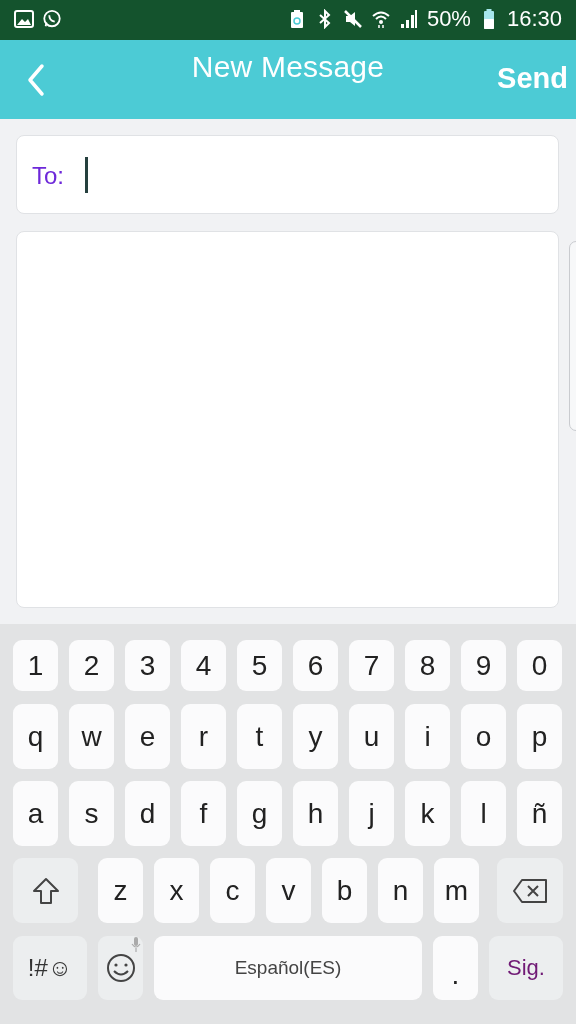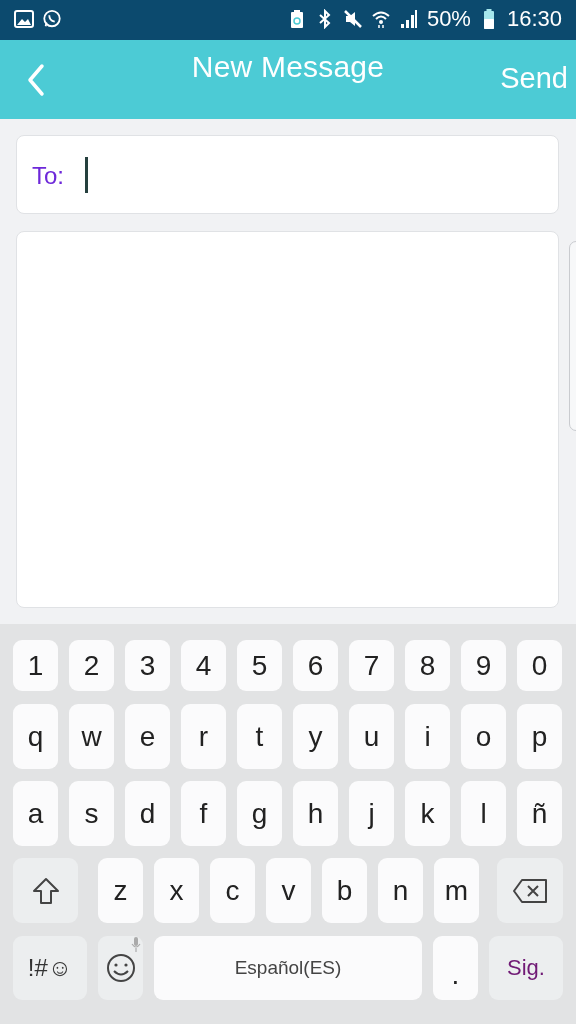--- a/index.html
+++ b/index.html
@@ -1,27 +1,27 @@
 <!DOCTYPE html>
 <html><head>
 <meta charset="utf-8">
 <style>
   * { box-sizing: border-box; margin: 0; padding: 0; }
   html, body { width: 576px; height: 1024px; overflow: hidden; }
   body { font-family: "Liberation Sans", "DejaVu Sans", sans-serif; background: #f1f2f4; position: relative; }
 
-  .statusbar { position: absolute; left: 0; top: 0; width: 576px; height: 40px; background: #0c4a6e; color: #fff; }
+  .statusbar { position: absolute; left: 0; top: 0; width: 576px; height: 40px; background: #14532d; color: #fff; }
   .sb-left { position: absolute; left: 14px; top: 8px; display: flex; gap: 8px; align-items: center; }
   .sb-right { position: absolute; right: 14px; top: 6px; display: flex; gap: 8px; align-items: center; font-size: 22px; }
   .sb-icon { width: 20px; height: 22px; display: inline-flex; align-items: center; justify-content: center; }
 
   .appbar { position: absolute; left: 0; top: 40px; width: 576px; height: 79px; background: #4ccbd5; color: #fff; }
   .back { position: absolute; left: 22px; top: 20px; width: 30px; height: 40px; cursor: pointer; }
   .title { position: absolute; left: 0; right: 0; top: 10px; text-align: center; font-size: 30px; font-weight: 300; letter-spacing: 0.2px; }
-  .send { position: absolute; right: 8px; top: 22px; font-size: 29px; font-weight: 400; cursor: pointer; }
+  .send { position: absolute; right: 8px; top: 22px; font-size: 29px; font-weight: 700; cursor: pointer; }
 
   .to-field { position: absolute; left: 16px; top: 135px; width: 543px; height: 79px; background: #fff; border: 1px solid #e0e2e5; border-radius: 8px; }
   .to-label { position: absolute; left: 15px; top: 26px; font-size: 24px; color: #6d28d9; }
   .caret { position: absolute; left: 68px; top: 21px; width: 3px; height: 36px; background: #25403e; }
 
   .body-field { position: absolute; left: 16px; top: 231px; width: 543px; height: 377px; background: #fff; border: 1px solid #e0e2e5; border-radius: 8px; }
   .side-handle { position: absolute; left: 569px; top: 241px; width: 14px; height: 190px; border: 1px solid #c9cbcf; border-radius: 8px; background: #f7f8f9; }
 
   .keyboard { position: absolute; left: 0; top: 624px; width: 576px; height: 400px; background: #e2e3e4; }
   .key { position: absolute; background: #fbfbfc; border-radius: 9px; display: flex; align-items: center; justify-content: center; color: #222; font-size: 28px; cursor: pointer; }

